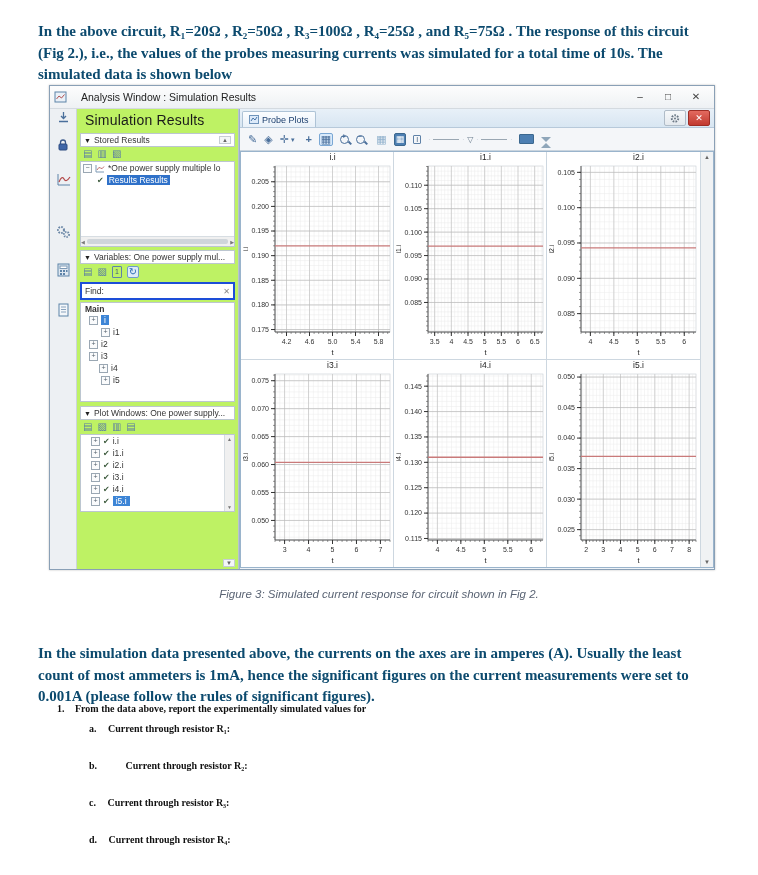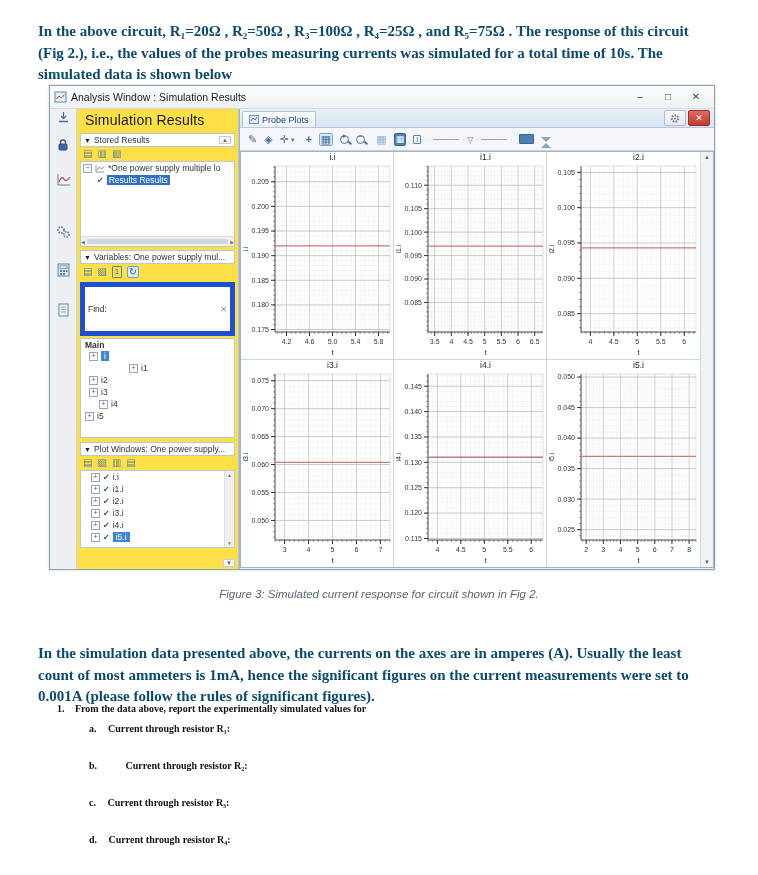--- a/index.html
+++ b/index.html
@@ -12,51 +12,51 @@
   #body-par{top:628px;}
   .q-row{position:absolute;font-family:"Liberation Serif","DejaVu Serif",serif;font-weight:bold;font-size:10px;color:#111;}
   .caption{position:absolute;top:576px;left:0;width:758px;text-align:center;font-style:italic;
            font-size:11.5px;color:#5a6474;}
 
   
   .app-window{position:absolute;left:49px;top:85px;width:664px;height:483px;background:#f0f0f0;
               border:1px solid #8aa0b6;box-shadow:0 0 2px rgba(0,0,0,.25);font-size:9px;color:#333;}
   .titlebar{height:22px;display:flex;align-items:center;background:linear-gradient(#fdfdfd,#eef1f4);
             border-bottom:1px solid #d4dae0;padding:0 4px;}
-  .titlebar .title{font-size:10.5px;color:#222;margin-left:4px;flex:1;}
+  .titlebar .title{font-size:10.5px;color:#222;margin-left:14px;flex:1;}
   .win-btn{width:28px;height:17px;text-align:center;line-height:16px;font-size:10px;color:#444;cursor:default;}
   .window-body{display:flex;height:460px;}
 
   
   .left-strip{width:26px;background:#edf0f3;border-right:1px solid #ccd4db;display:flex;flex-direction:column;
               align-items:center;padding-top:2px;}
   .strip-icon{margin-bottom:12px;}
 
   
-  .sidebar{width:161px;background:#fde047;border-right:1px solid #b9c4cf;display:flex;flex-direction:column;position:relative;}
+  .sidebar{width:161px;background:#bef264;border-right:1px solid #b9c4cf;display:flex;flex-direction:column;position:relative;}
   .sidebar-title{font-size:14px;color:#1a1a1a;padding:3px 6px 4px 8px;letter-spacing:.2px;}
   .sec-hdr{margin:1px 3px 0 3px;background:#fff;border:1px solid #bcc6d0;font-size:8.5px;color:#333;
            padding:1px 3px;display:flex;align-items:center;white-space:nowrap;overflow:hidden;}
   .sec-hdr .tri{font-size:7px;margin-right:3px;color:#222;}
   .sec-hdr .scrollup{margin-left:auto;font-size:6px;color:#666;border:1px solid #c6cdd4;background:#f4f6f8;padding:0 2px;}
   .mini-toolbar{display:flex;gap:5px;padding:2px 6px;align-items:center;}
   .mini-ic{font-size:10px;color:#5b7da3;line-height:10px;}
   .mini-ic.boxed{border:1px solid #6f9cc9;background:#ddebf8;color:#2d6db5;padding:0 1px;border-radius:2px;}
   .tree-box{margin:0 3px;background:#fff;border:1px solid #bcc6d0;position:relative;overflow:hidden;}
   #stored-tree{height:84px;}
   .tree-row{display:flex;align-items:center;font-size:8.5px;padding:1px 2px;white-space:nowrap;}
   .expbox{display:inline-block;width:7px;height:7px;border:1px solid #9aa7b3;color:#55626e;font-size:7px;
           line-height:6px;text-align:center;margin-right:3px;background:#fafbfc;flex:none;}
   .tree-row .chk{color:#3c5a3c;font-size:8px;margin-right:3px;}
   .hl{background:#2f71c9;color:#fff;padding:0 2px;}
   .sel-lbl{background:#3d85d6;color:#fff;padding:0 3px;}
   .h-scroll{position:absolute;bottom:0;left:0;right:0;height:9px;background:#f0f0f0;border-top:1px solid #d7dde2;
             display:flex;align-items:center;font-size:5px;color:#777;}
   .h-scroll .thumb{flex:1;margin:1px 2px;background:#cfd5da;height:5px;border-radius:2px;}
-  .find-row{display:flex;align-items:center;margin:2px 3px;background:#fff;border:5px solid #1d4ed8;padding:16px 3px;font-size:8.5px;}
+  .find-row{display:flex;align-items:center;margin:2px 3px;background:#fff;border:2px solid #1d4ed8;padding:1px 3px;font-size:8.5px;}
   .find-row input{flex:1;border:none;outline:none;font-size:8.5px;margin:0 3px;min-width:10px;background:transparent;}
   .find-row .clear{color:#888;font-size:8px;}
   #var-tree{height:96px;padding:1px 0;}
   #var-tree .root{font-size:8.5px;font-weight:bold;padding:0 4px;}
   #plot-list{height:76px;}
   .v-mini-scroll{position:absolute;top:0;right:0;bottom:0;width:9px;background:#f0f0f0;border-left:1px solid #d7dde2;
                  display:flex;flex-direction:column;justify-content:space-between;align-items:center;font-size:5px;color:#777;padding:1px 0;}
   .sidebar-bottom-arrow{position:absolute;bottom:2px;right:3px;font-size:6px;color:#666;border:1px solid #c6cdd4;
                         background:#f4f6f8;padding:0 2px;}
 
@@ -203,37 +203,37 @@
         <span>Find:</span>
         <input value="" style="">
         <span class="clear">✕</span>
       </div>
       <div class="tree-box" id="var-tree">
         <div class="root">Main</div>
       <div class="tree-row" style="padding-left: 8px;">
             <span class="expbox">+</span>
             <span class="sel-lbl">i</span>
           </div>
-          <div class="tree-row" style="padding-left: 8px; margin-left: 40px;">
+          <div class="tree-row" style="padding-left: 20px;">
             <span class="expbox">+</span>
             <span class="">i1</span>
           </div>
           <div class="tree-row" style="padding-left: 8px;">
             <span class="expbox">+</span>
             <span class="">i2</span>
           </div>
           <div class="tree-row" style="padding-left: 8px;">
             <span class="expbox">+</span>
             <span class="">i3</span>
           </div>
           <div class="tree-row" style="padding-left: 18px;">
             <span class="expbox">+</span>
             <span class="">i4</span>
           </div>
-          <div class="tree-row" style="padding-left: 4px;">
+          <div class="tree-row" style="padding-left: 20px;">
             <span class="expbox">+</span>
             <span class="">i5</span>
           </div>
         </div>
 
       <div class="sec-hdr" style="margin-top:4px">
         <span class="tri">▼</span>
         <span>Plot Windows: One power supply...</span>
       </div>
       <div class="mini-toolbar">

